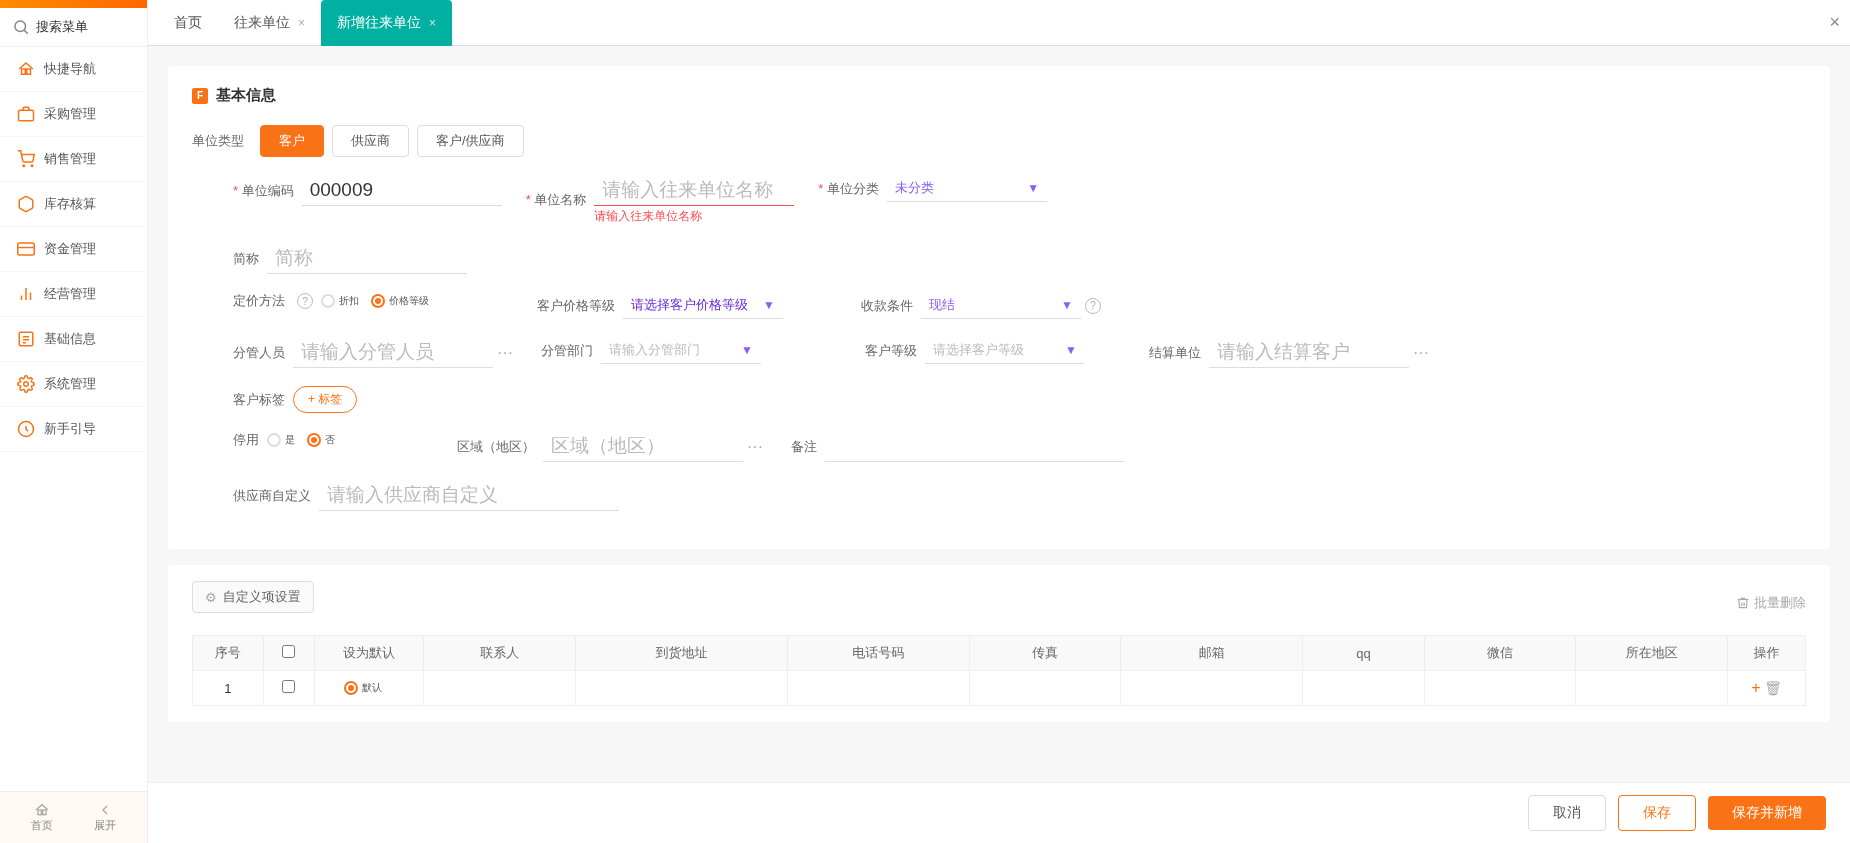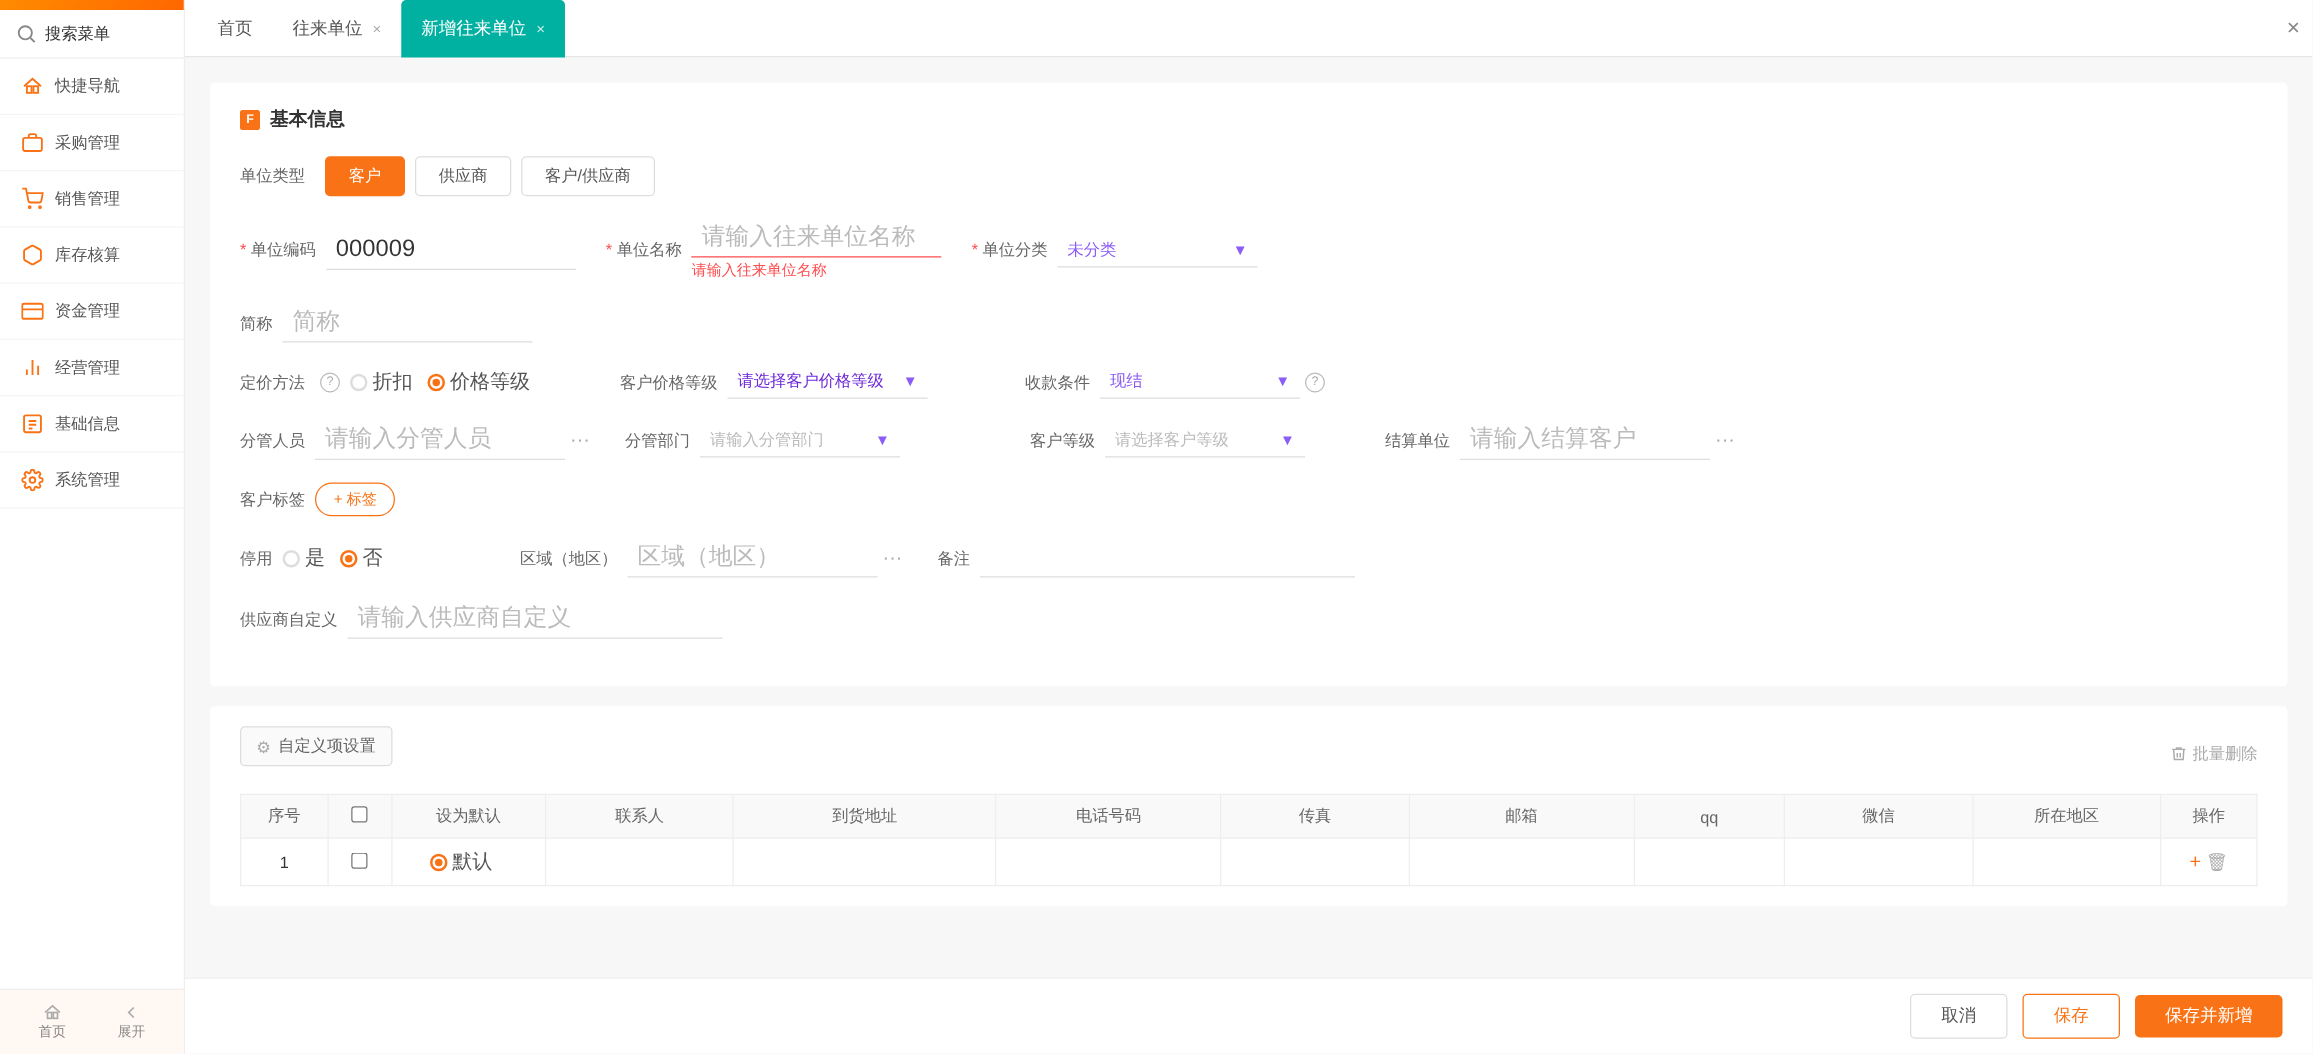--- a/index.html
+++ b/index.html
@@ -134,23 +134,24 @@
       display: flex;
       align-items: center;
       justify-content: center;
       color: white;
       font-size: 10px;
     }
 
     
     .form-row {
       display: flex;
-      align-items: center;
+      align-items: flex-start;
       margin-bottom: 18px;
       flex-wrap: wrap;
+      margin-left: 41px;
     }
     .form-item {
       display: flex;
       align-items: center;
       margin-right: 24px;
       min-width: 200px;
     }
     .form-label {
       font-size: 13px;
       color: #666;
@@ -216,21 +217,21 @@
       display: flex;
       align-items: center;
       cursor: pointer;
       min-width: 160px;
       justify-content: space-between;
     }
     .select-control span { color: #8b5cf6; }
     .chevron { font-size: 12px; color: #aaa; margin-left: 8px; }
 
     .radio-group { display: flex; align-items: center; }
-    .radio-item { display: flex; align-items: center; margin-right: 12px; font-size: 16px; color: #555; cursor: pointer; }
+    .radio-item { display: flex; align-items: center; margin-right: 12px; font-size: 10px; color: #555; cursor: pointer; }
     .radio-circle {
       width: 14px; height: 14px;
       border-radius: 50%;
       border: 2px solid #ddd;
       margin-right: 4px;
       display: flex; align-items: center; justify-content: center;
     }
     .radio-circle.checked {
       border-color: #f97316;
     }
@@ -445,20 +446,29 @@
     <span>基础信息</span>
   </div>
   <div class="sidebar-item">
     <div class="icon">
       <svg viewBox="0 0 24 24" width="18" height="18" fill="none" stroke="#f97316" stroke-width="2">
           <circle cx="12" cy="12" r="3"></circle>
           <path d="M19.4 15a1.65 1.65 0 00.33 1.82l.06.06a2 2 0 010 2.83 2 2 0 01-2.83 0l-.06-.06a1.65 1.65 0 00-1.82-.33 1.65 1.65 0 00-1 1.51V21a2 2 0 01-4 0v-.09A1.65 1.65 0 009 19.4a1.65 1.65 0 00-1.82.33l-.06.06a2 2 0 01-2.83-2.83l.06-.06A1.65 1.65 0 004.68 15a1.65 1.65 0 00-1.51-1H3a2 2 0 010-4h.09A1.65 1.65 0 004.6 9a1.65 1.65 0 00-.33-1.82l-.06-.06a2 2 0 012.83-2.83l.06.06A1.65 1.65 0 009 4.68a1.65 1.65 0 001-1.51V3a2 2 0 014 0v.09a1.65 1.65 0 001 1.51 1.65 1.65 0 001.82-.33l.06-.06a2 2 0 012.83 2.83l-.06.06A1.65 1.65 0 0019.4 9a1.65 1.65 0 001.51 1H21a2 2 0 010 4h-.09a1.65 1.65 0 00-1.51 1z"></path>
         </svg>
     </div>
     <span>系统管理</span>
+  </div>
+  <div class="sidebar-item">
+    <div class="icon">
+      <svg viewBox="0 0 24 24" width="18" height="18" fill="none" stroke="#f97316" stroke-width="2">
+          <circle cx="12" cy="12" r="10"></circle>
+          <path d="M12 8v4l3 3"></path>
+        </svg>
+    </div>
+    <span>新手引导</span>
   </div>
 
   <div class="sidebar-bottom">
     <div class="sidebar-bottom-item">
       <svg viewBox="0 0 24 24" width="16" height="16" fill="none" stroke="#aaa" stroke-width="2">
           <path d="M3 12L12 4l9 8"></path>
           <rect x="6" y="12" width="5" height="7"></rect>
           <rect x="13" y="12" width="5" height="7"></rect>
         </svg>
       <span>首页</span>

